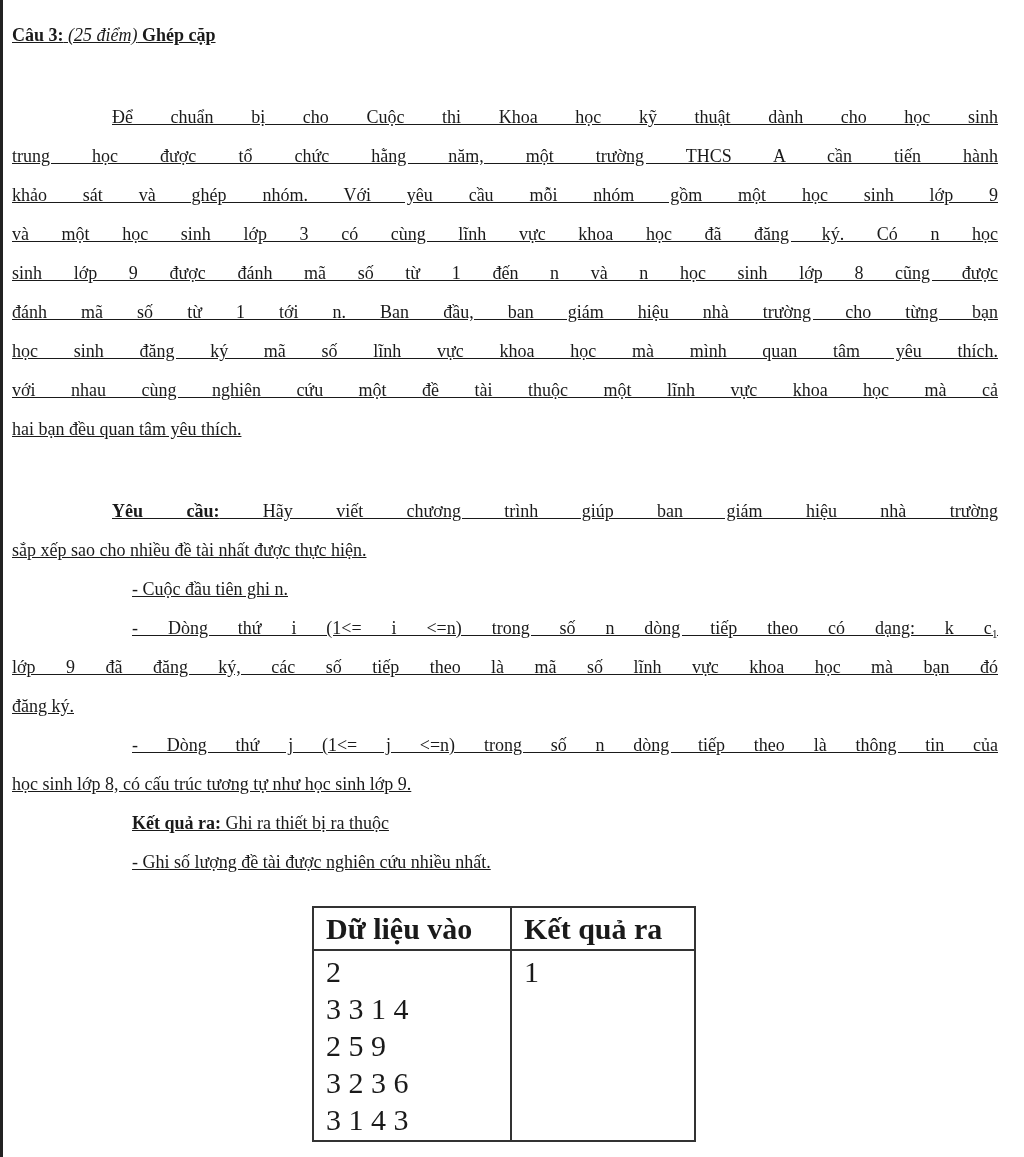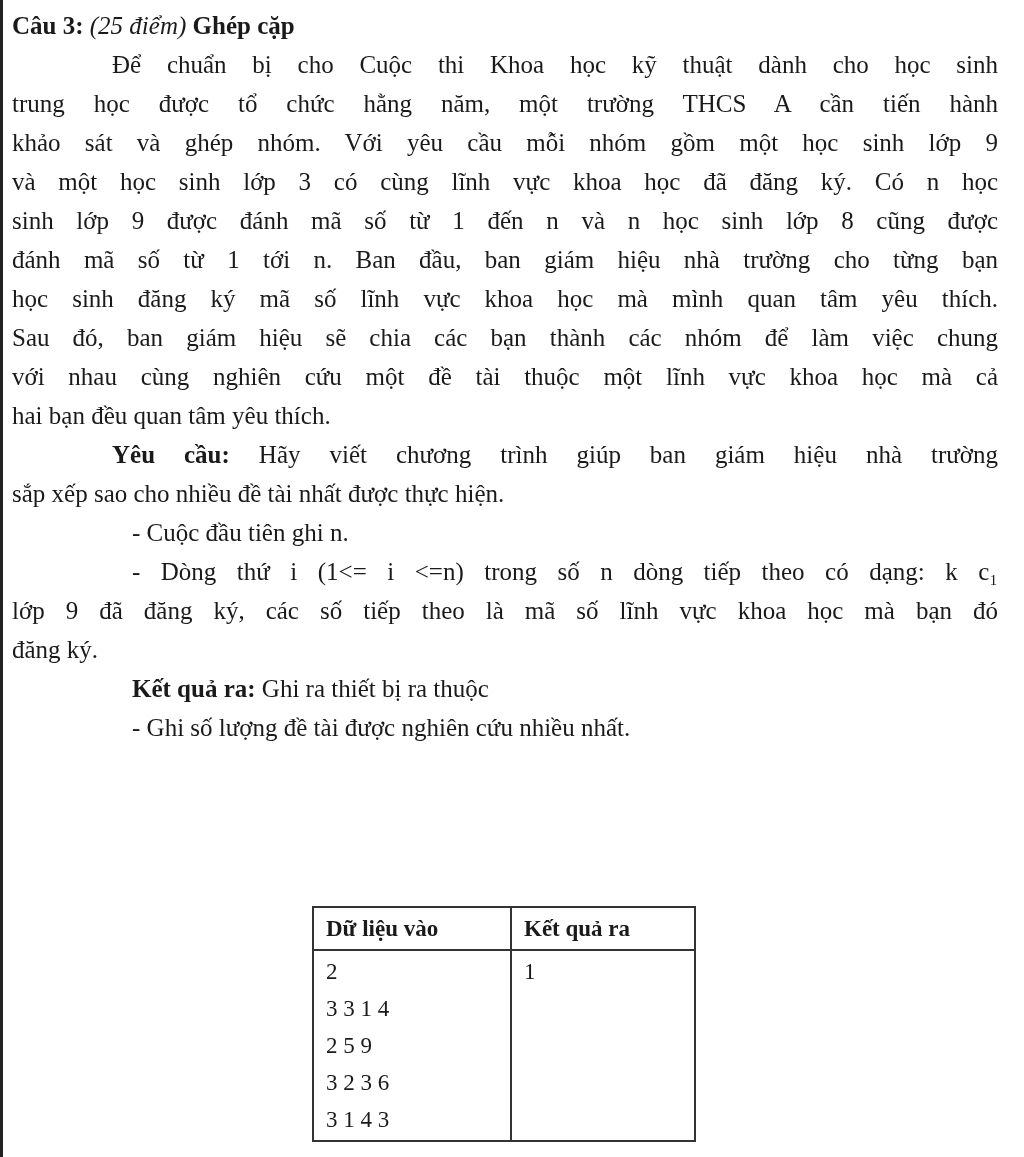--- a/index.html
+++ b/index.html
@@ -19,47 +19,48 @@
       position: absolute;
       left: 0;
       top: 0;
       width: 3px;
       height: 1157px;
       background: #222;
     }
     .page {
       position: absolute;
       left: 12px;
-      top: 6px;
+      top: 16px;
       width: 986px;
-      font-size: 25px;
+      font-size: 18px;
       line-height: 39px;
+      text-decoration: underline;
     }
     .line {
       display: block;
       white-space: nowrap;
       height: 39px;
     }
     .justify {
       text-align: justify;
       text-align-last: justify;
       white-space: normal;
     }
-    .indent1 { padding-left: 100px; }
+    .indent1 { padding-left: 100px; margin-top: 43px; }
     .indent2 { padding-left: 120px; }
     b { font-weight: bold; }
     i { font-style: italic; }
     .title { font-weight: bold; }
 
     table.example {
       position: absolute;
       left: 312px;
       top: 906px;
       border-collapse: collapse;
-      font-size: 23px;
+      font-size: 30px;
       line-height: 37px;
     }
     table.example th, table.example td {
       border: 2px solid #333;
       padding: 2px 12px;
       vertical-align: top;
       text-align: left;
     }
     table.example th {
       font-weight: bold;
@@ -84,37 +85,38 @@
   </div>
 
   <div>
     <div class="line justify indent1">Để chuẩn bị cho Cuộc thi Khoa học kỹ thuật dành cho học sinh</div>
     <div class="line justify">trung học được tổ chức hằng năm, một trường THCS A cần tiến hành</div>
     <div class="line justify">khảo sát và ghép nhóm. Với yêu cầu mỗi nhóm gồm một học sinh lớp 9</div>
     <div class="line justify">và một học sinh lớp 3 có cùng lĩnh vực khoa học đã đăng ký. Có n học</div>
     <div class="line justify">sinh lớp 9 được đánh mã số từ 1 đến n và n học sinh lớp 8 cũng được</div>
     <div class="line justify">đánh mã số từ 1 tới n. Ban đầu, ban giám hiệu nhà trường cho từng bạn</div>
     <div class="line justify">học sinh đăng ký mã số lĩnh vực khoa học mà mình quan tâm yêu thích.</div>
-    <div class="line justify">Sau đó, ban giám hiệu sẽ chia các bạn thành các nhóm để làm việc chung</div>
     <div class="line justify">với nhau cùng nghiên cứu một đề tài thuộc một lĩnh vực khoa học mà cả</div>
     <div class="line">hai bạn đều quan tâm yêu thích.</div>
   </div>
 
   <div>
     <div class="line justify indent1">
       <b>Yêu cầu:</b><span> Hãy viết chương trình giúp ban giám hiệu nhà trường</span>
     </div>
     <div class="line">sắp xếp sao cho nhiều đề tài nhất được thực hiện.</div>
   </div>
 
   <div>
     <div class="line indent2">- Cuộc đầu tiên ghi n.</div>
     <div class="line justify indent2">- Dòng thứ i (1&lt;= i &lt;=n) trong số  n dòng tiếp theo có dạng: k c₁</div>
     <div class="line justify">lớp 9 đã đăng ký, các số  tiếp theo là mã số lĩnh vực khoa học mà bạn đó</div>
     <div class="line">đăng ký.</div>
+    <div class="line justify indent2">- Dòng thứ j (1&lt;= j &lt;=n) trong số n dòng tiếp theo là thông tin của</div>
+    <div class="line">học sinh lớp 8, có cấu trúc tương tự như học sinh lớp 9.</div>
   </div>
 
   <div>
     <div class="line indent2">
       <b>Kết quả ra:</b><span> Ghi ra thiết bị ra thuộc</span>
     </div>
     <div class="line indent2">- Ghi số lượng đề tài được nghiên cứu nhiều nhất.</div>
   </div>
 </div>
 

